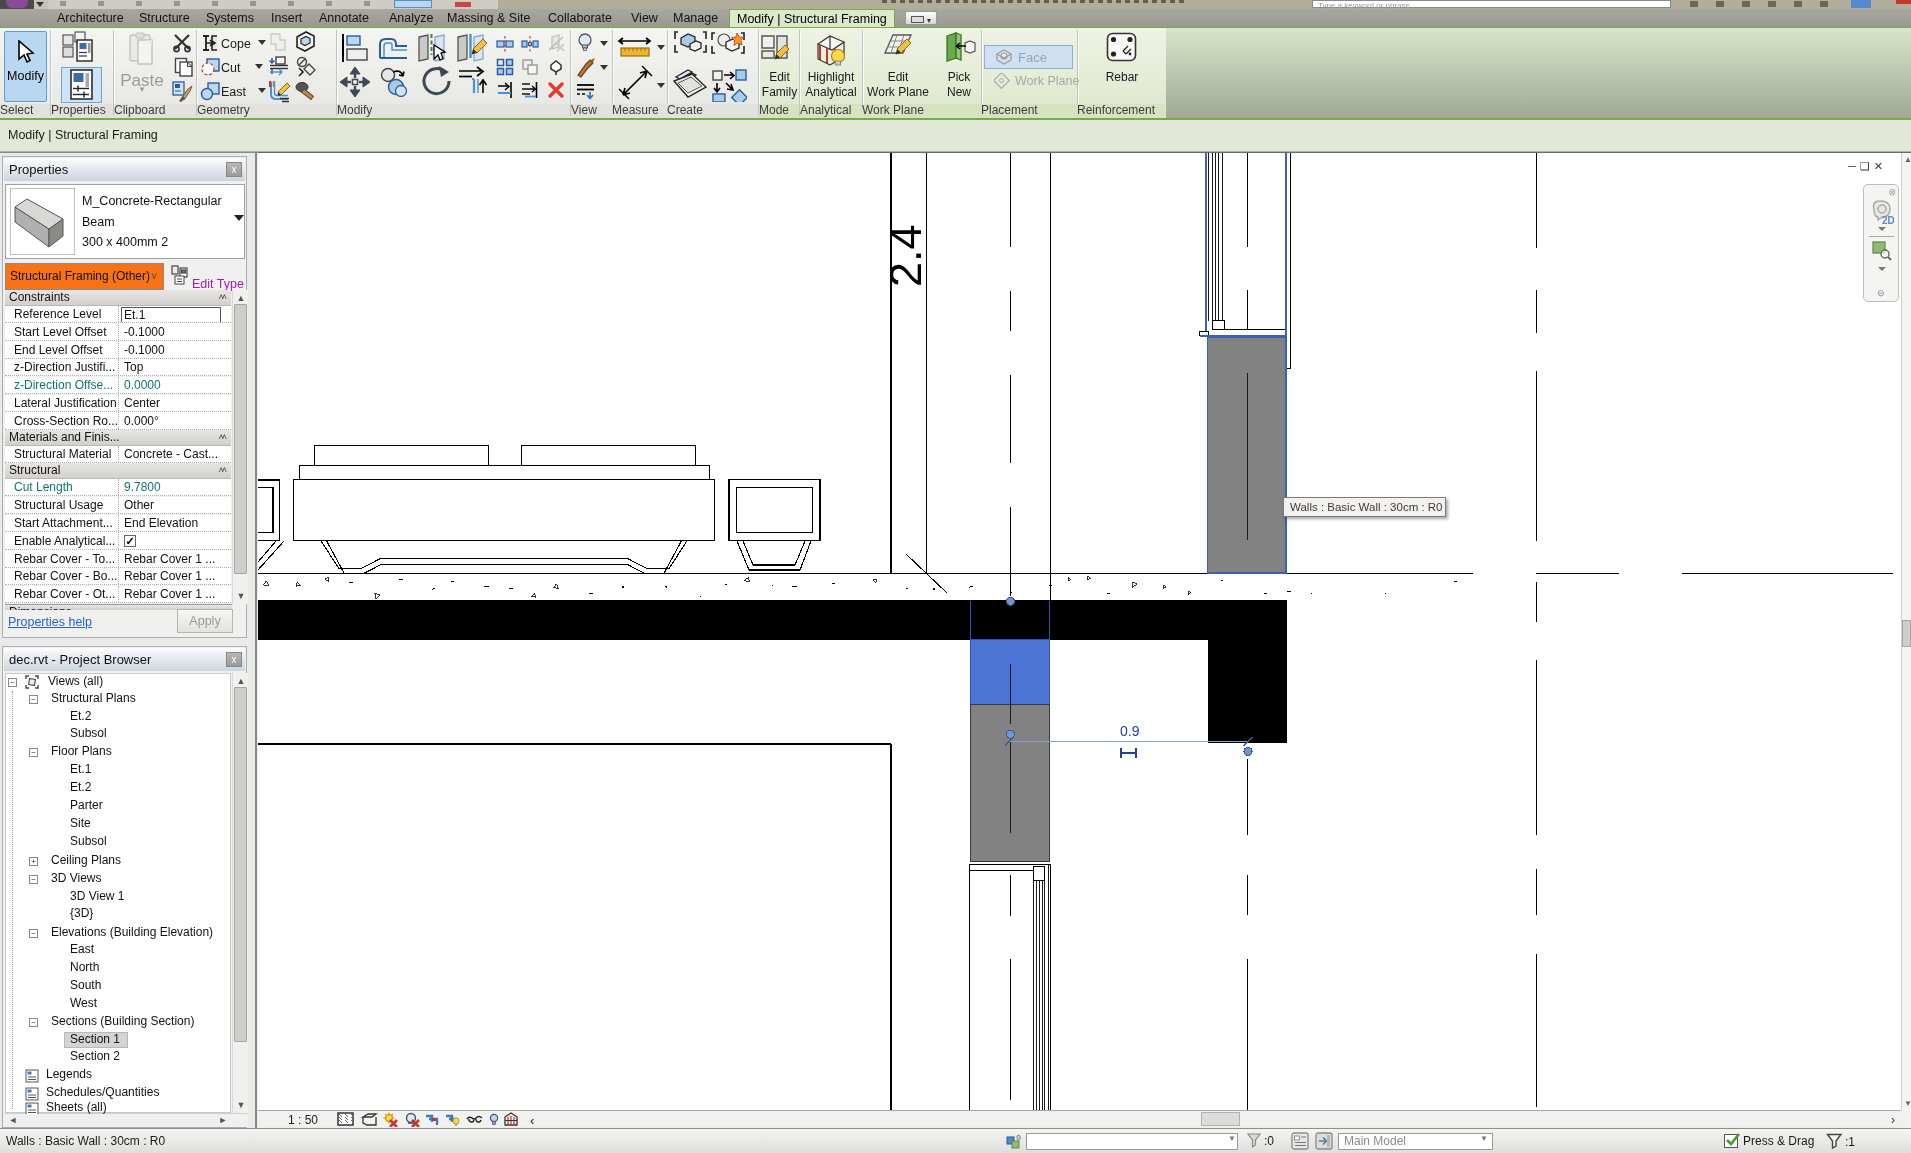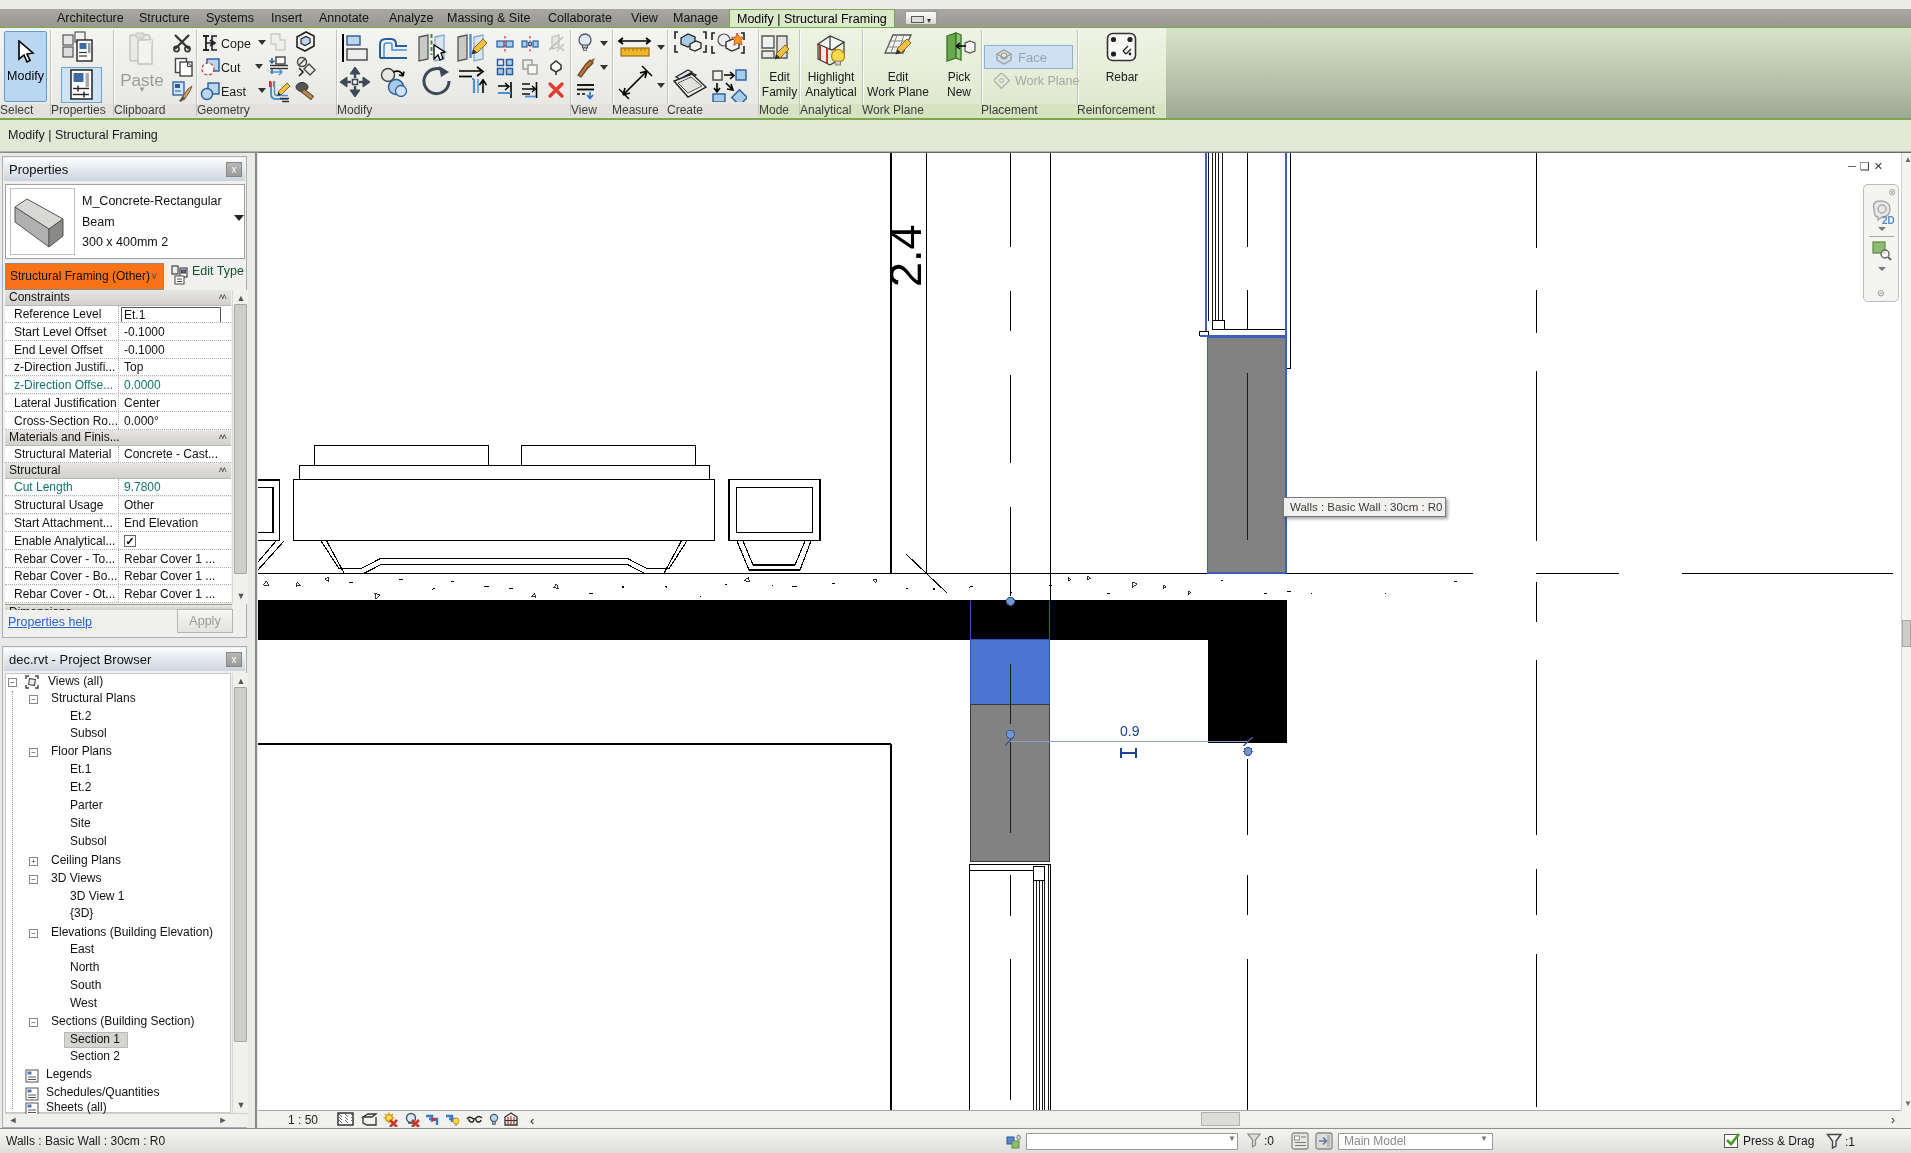--- a/index.html
+++ b/index.html
@@ -63,20 +63,36 @@
 #hthumb{position:absolute;left:943px;top:1px;width:39px;height:14px;background:#dcdcda;border:1px solid #b0b0ac}
 .vcic{position:absolute;top:1px}
 
 #statusbar{position:absolute;left:0;top:1128px;width:1911px;height:25px;background:linear-gradient(#f4f4f2,#dededc);border-top:1px solid #8e8e8a;font-size:12px;color:#1a1a1a}
 .sbox{position:absolute;background:#fff;border:1px solid #9a9a96;height:17px;top:3.5px}
 .schev{position:absolute;top:5px;font-size:8px;color:#777}
 </style></head>
 <body>
 <div id="root">
 
+<div id="qat">
+ <div class="abs" style="left:0;top:0;width:34px;height:9px;background:#4a4a48"></div>
+ <div class="abs" style="left:6px;top:0px;width:22px;height:8px;background:#8a4a9a;border-radius:0 0 6px 6px"></div>
+ <div class="abs" style="left:36px;top:2px;width:0;height:0;border-left:4px solid transparent;border-right:4px solid transparent;border-top:5px solid #333"></div>
+ <div class="abs" style="left:48px;top:0;width:450px;height:9px;background:#cfccc3"></div>
+ <div class="abs" style="left:60px;top:1px;width:320px;height:5px;background:repeating-linear-gradient(90deg,#8a877e 0 6px,transparent 6px 38px);opacity:0.8"></div>
+ <div class="abs" style="left:394px;top:0px;width:38px;height:8px;background:#b8d6ee;border:1px solid #5a8ec2"></div>
+ <div class="abs" style="left:455px;top:2px;width:16px;height:5px;background:#c44"></div>
+ <div class="abs" style="left:498px;top:0;width:1413px;height:9px;background:#b2ad9b"></div>
+ <div class="abs" style="left:882px;top:0;width:306px;height:3px;background:repeating-linear-gradient(90deg,#45423a 0 5px,transparent 5px 9px);opacity:0.75"></div>
+ <div class="abs" style="left:1312px;top:0;width:359px;height:8px;background:#fff;border:1px solid #8a8a84"></div>
+ <div class="abs" style="left:1318px;top:1px;font-size:8px;color:#999">Type a keyword or phrase</div>
+ <div class="abs" style="left:1690px;top:1px;width:150px;height:6px;background:repeating-linear-gradient(90deg,#6a675c 0 8px,transparent 8px 26px)"></div>
+ <div class="abs" style="left:1851px;top:0px;width:20px;height:8px;background:#5588cc"></div>
+ <div class="abs" style="left:1896px;top:0;width:15px;height:4px;background:#c0392b"></div>
+</div>
 
 <div id="tabrow">
       <div class="tab" style="left:57px">Architecture</div>
 <div class="tab" style="left:139px">Structure</div>
 <div class="tab" style="left:206px">Systems</div>
 <div class="tab" style="left:271px">Insert</div>
 <div class="tab" style="left:319px">Annotate</div>
 <div class="tab" style="left:389px">Analyze</div>
 <div class="tab" style="left:447px">Massing &amp; Site</div>
 <div class="tab" style="left:548px">Collaborate</div>
@@ -482,21 +498,21 @@
   <div class="abs" style="left:168px;top:108px;width:17px;height:21px"><svg width="17" height="21" viewBox="0 0 17 21">
             <g stroke="#444" fill="#eee" stroke-width="1.2">
               <rect x="1" y="1" width="6" height="8"></rect>
               <rect x="9" y="3" width="7" height="9" fill="#fff"></rect>
               <rect x="10.5" y="5" width="4" height="3" fill="#4a7ab8"></rect>
             </g>
             <rect x="4" y="11" width="9" height="8" fill="#fff" stroke="#444"></rect>
             <line x1="6" y1="14" x2="11" y2="14" stroke="#444"></line>
             <line x1="6" y1="16.5" x2="11" y2="16.5" stroke="#444"></line>
           </svg></div>
-  <div class="abs" style="left:189px;top:107px;font-size:12.5px;color:#14532d">Edit Type</div>
+  <div class="abs" style="left:189px;top:120px;font-size:12.5px;color:#a21caf">Edit Type</div>
 
   <div class="abs" id="grid" style="left:0;top:0;width:245px;height:482px">
 <div class="phdr" style="top:133.0px;height:15.5px"><span>Constraints</span><span class="chev">˄˄</span></div>
 <div class="prow" style="top:148.5px">
             <div class="plab">Reference Level</div>
             <div class="pval"><span class="editbox">Et.1</span></div>
           </div>
 <div class="prow" style="top:166.3px">
             <div class="plab">Start Level Offset</div>
             <div class="pval">-0.1000</div>

